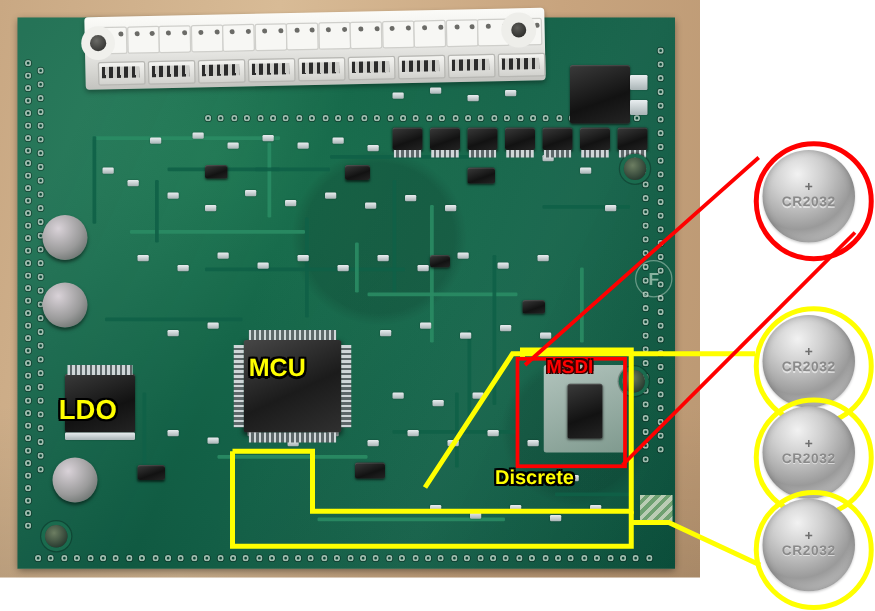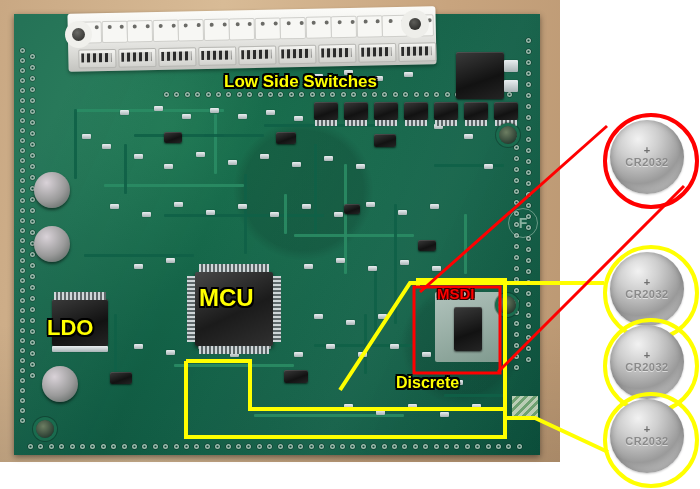--- a/index.html
+++ b/index.html
@@ -613,23 +613,22 @@
 
     <polyline fill="none" stroke="#ffff00" stroke-width="4" points="186,361 250,361 250,409 505,409 505,280 418,280 418,288"></polyline>
     <polyline fill="none" stroke="#ffff00" stroke-width="4" points="186,361 186,437 505,437 505,409"></polyline>
 
     <line x1="420" y1="292" x2="607" y2="126" stroke="#ff0000" stroke-width="3"></line>
     <line x1="498" y1="372" x2="684" y2="186" stroke="#ff0000" stroke-width="3"></line>
 
     <rect x="414" y="287" width="86" height="86" fill="none" stroke="#ff0000" stroke-width="3"></rect>
   </svg>
 
-  <div class="anno yel" style="left:224px;top:72px;font-size:17px;">Low Side Switches</div>
-
-  <div class="anno yel" style="left:199px;top:284px;font-size:24px;">MCU</div>
+
+  <div class="anno yel" style="left:199px;top:284px;font-size:20px;">MCU</div>
 
   <div class="anno yel" style="left:47px;top:315px;font-size:22px;">LDO</div>
 
   <div class="anno red" style="left:437px;top:285px;font-size:15px;">MSDI</div>
 
   <div class="anno yel" style="left:396px;top:374px;font-size:16px;">Discrete</div>
 
 </div>
 
 </body></html>

